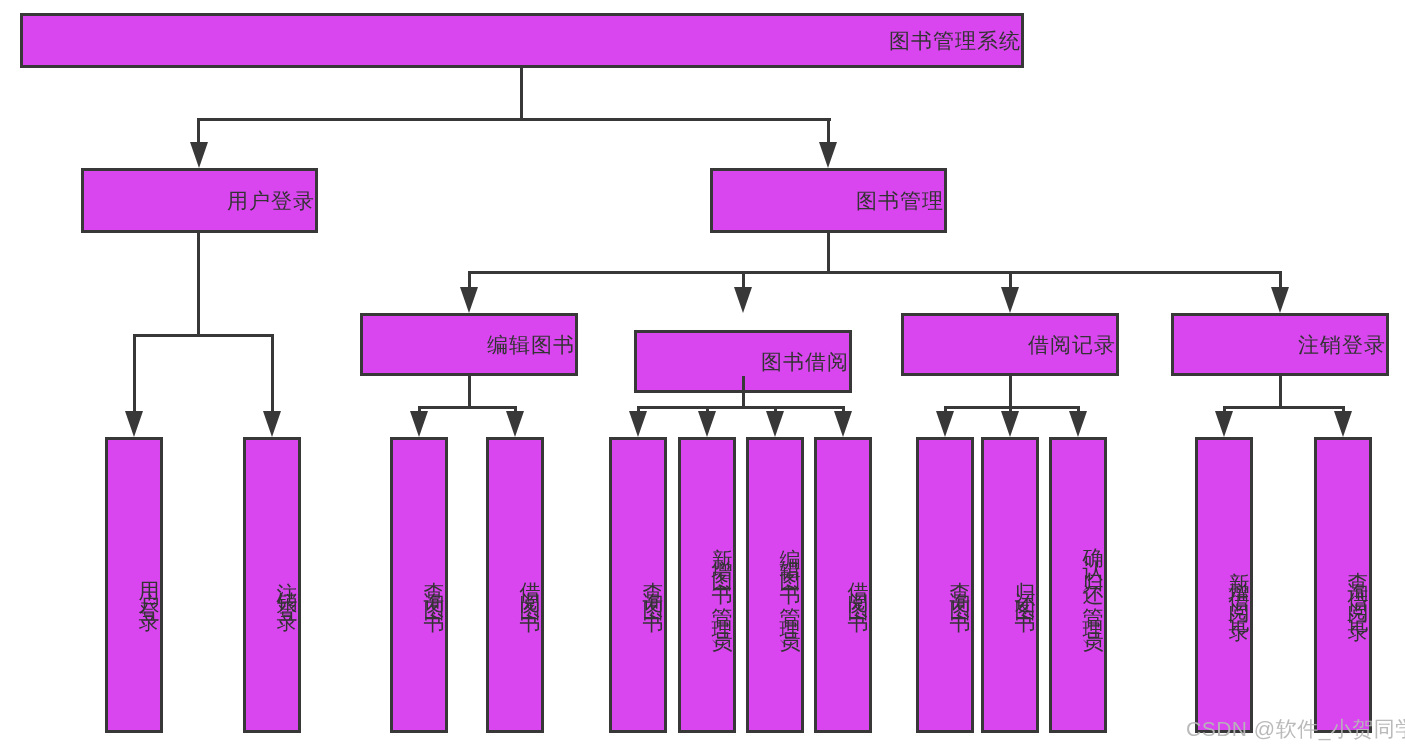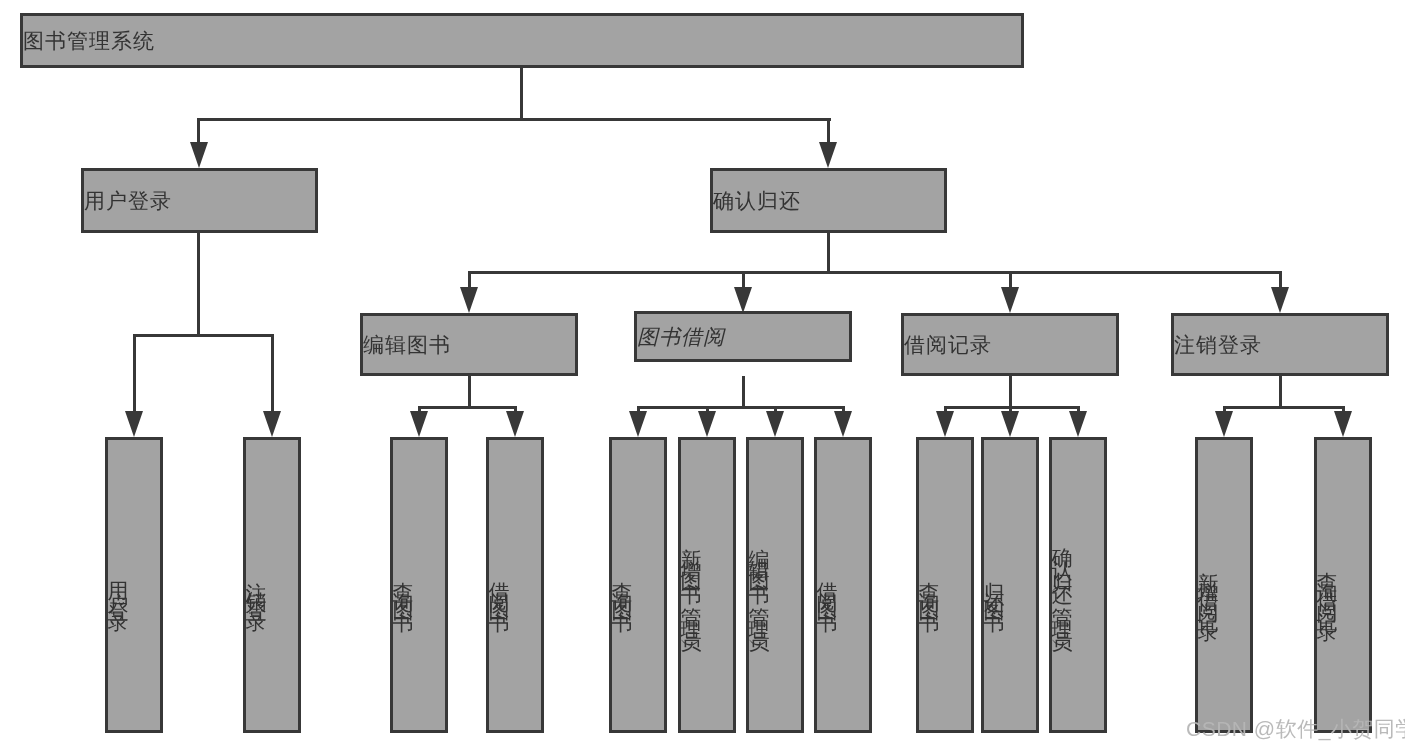--- a/index.html
+++ b/index.html
@@ -11,22 +11,22 @@
   body{font-family:"Liberation Sans","DejaVu Sans",sans-serif;}
   .canvas{
     position:relative;
     width:1405px;height:747px;
     background:#ffffff;
     overflow:hidden;
   }
   .box{
     position:absolute;
     border:3px solid var(--line);
-    background:#a3a3a3;
-    display:flex;align-items:center;justify-content:flex-start;
+    background:#d946ef;
+    display:flex;align-items:center;justify-content:flex-end;
     color:var(--text);
     font-size:21px;
     letter-spacing:1px;
   }
   .leaf{
     width:58px;top:437px;height:296px;
   }
   .vtext{
     writing-mode:vertical-rl;
     text-orientation:mixed;
@@ -70,21 +70,21 @@
   <div class="line" style="left:197px;top:118px;width:634px;height:3px;"></div>
   <div class="line" style="left:197px;top:118px;width:3px;height:28px;"></div>
   <div class="arr" style="left:190px;top:142px;"></div>
   <div class="line" style="left:827px;top:118px;width:3px;height:28px;"></div>
   <div class="arr" style="left:819px;top:142px;"></div>
 
   <div class="box" style="left:81px;top:168px;width:237px;height:65px;">
     <span>用户登录</span>
   </div>
   <div class="box" style="left:710px;top:168px;width:237px;height:65px;">
-    <span>确认归还</span>
+    <span>图书管理</span>
   </div>
 
   <div class="line" style="left:197px;top:233px;width:3px;height:104px;"></div>
   <div class="line" style="left:133px;top:334px;width:141px;height:3px;"></div>
   <div class="line" style="left:133px;top:334px;width:3px;height:80px;"></div>
   <div class="arr" style="left:125px;top:411px;"></div>
   <div class="line" style="left:271px;top:334px;width:3px;height:80px;"></div>
   <div class="arr" style="left:263px;top:411px;"></div>
 
   <div class="line" style="left:827px;top:233px;width:3px;height:40px;"></div>
@@ -94,21 +94,21 @@
   <div class="line" style="left:742px;top:271px;width:3px;height:19px;"></div>
   <div class="arr" style="left:734px;top:287px;"></div>
   <div class="line" style="left:1009px;top:271px;width:3px;height:19px;"></div>
   <div class="arr" style="left:1001px;top:287px;"></div>
   <div class="line" style="left:1279px;top:271px;width:3px;height:19px;"></div>
   <div class="arr" style="left:1271px;top:287px;"></div>
 
   <div class="box" style="left:360px;top:313px;width:218px;height:63px;">
     <span>编辑图书</span>
   </div>
-  <div class="box" style="left:634px;top:311px;width:218px;height:51px;font-style:italic;">
+  <div class="box" style="left:634px;top:330px;width:218px;height:63px;">
     <span>图书借阅</span>
   </div>
   <div class="box" style="left:901px;top:313px;width:218px;height:63px;">
     <span>借阅记录</span>
   </div>
   <div class="box" style="left:1171px;top:313px;width:218px;height:63px;">
     <span>注销登录</span>
   </div>
 
   <div class="line" style="left:468px;top:376px;width:3px;height:32px;"></div>

